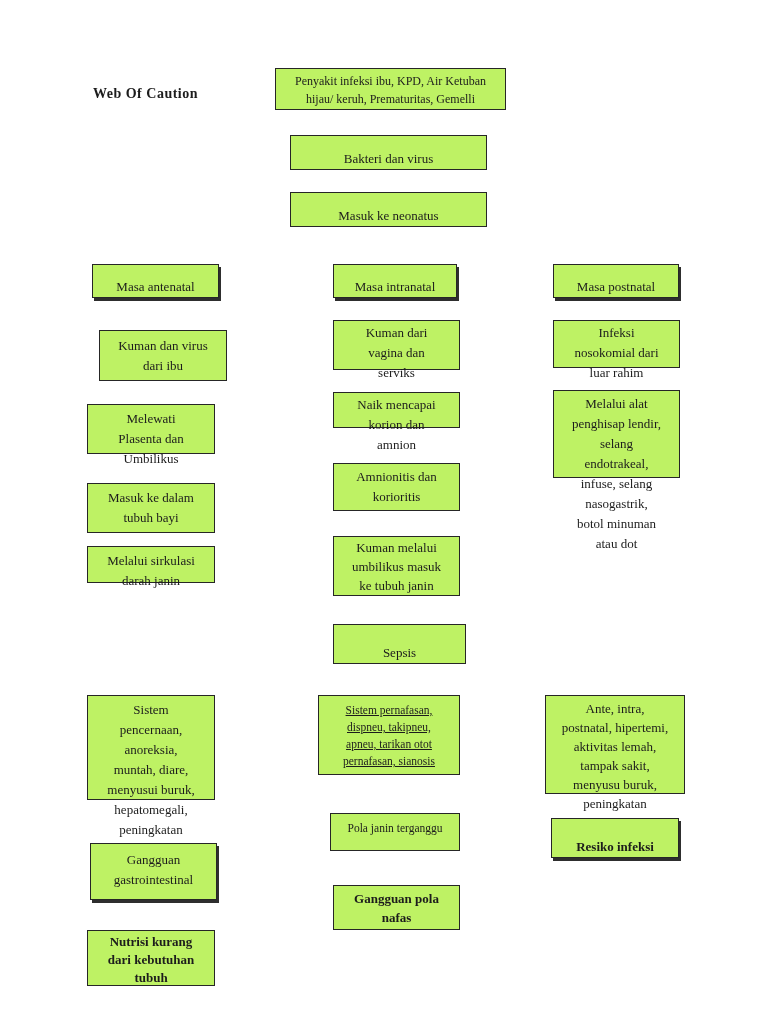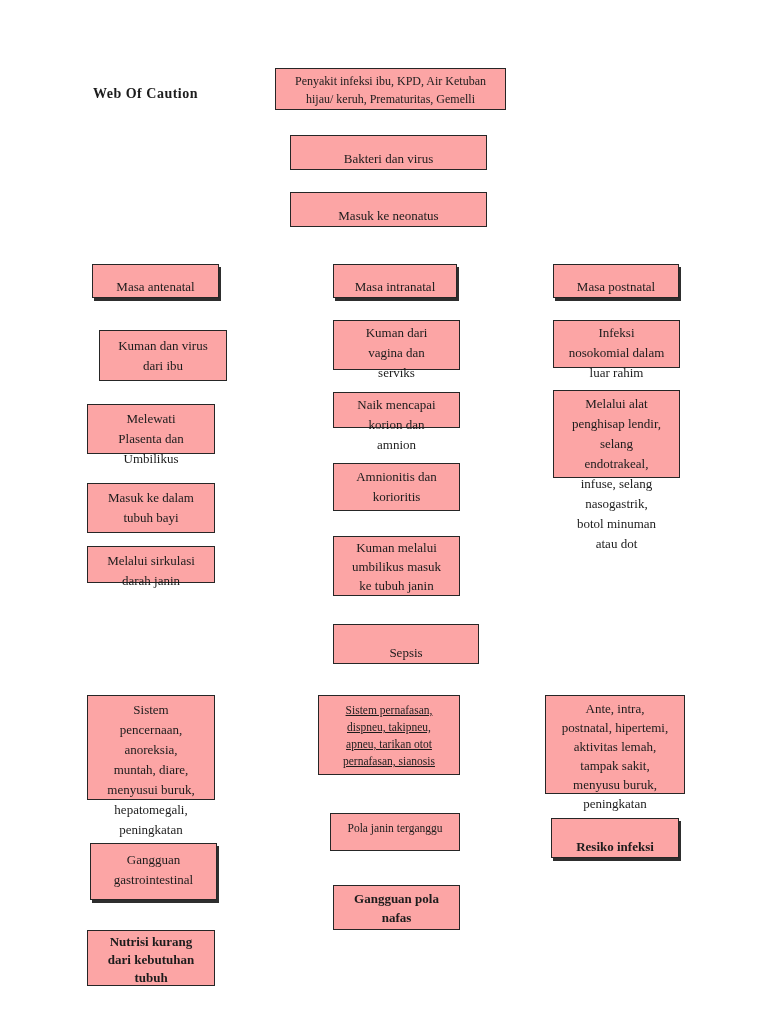--- a/index.html
+++ b/index.html
@@ -7,21 +7,21 @@
     position:relative; width:768px; height:1024px; background:#ffffff;
     font-family:"Liberation Serif","DejaVu Serif",serif;
     color:#1c1c1c; overflow:hidden; margin:0 auto;
   }
   .doc-title {
     position:absolute; left:93px; top:86px;
     font-weight:bold; font-size:14px; letter-spacing:.5px; white-space:nowrap;
   }
   .box {
     position:absolute; box-sizing:border-box;
-    border:1.5px solid #262626; background:#fca5a5;
+    border:1.5px solid #262626; background:#bef264;
     text-align:center;
   }
   .box .txt {
     display:block; white-space:pre-line;
     font-size:13px; line-height:20px;
   }
   
   .center { display:flex; align-items:flex-end; justify-content:center; }
   .shadow { box-shadow:2px 3px 0 #2e2e2e; }
   .bold .txt { font-weight:bold; }
@@ -46,21 +46,21 @@
   #n-sirkulasi .txt   { padding-top:4px; }
 
   #n-kuman-vagina      { left:333px; top:320px; width:127px; height:50px; }
   #n-kuman-vagina .txt { padding-top:2px; }
   #n-naik              { left:333px; top:392px; width:127px; height:36px; }
   #n-naik .txt         { padding-top:2px; }
   #n-amnionitis        { left:333px; top:463px; width:127px; height:48px; }
   #n-amnionitis .txt   { padding-top:3px; }
   #n-kuman-umb         { left:333px; top:536px; width:127px; height:60px; }
   #n-kuman-umb .txt    { padding-top:1px; line-height:19px; }
-  #n-sepsis            { left:333px; top:624px; width:146px; height:40px; }
+  #n-sepsis            { left:333px; top:624px; width:133px; height:40px; }
 
   #n-nosokomial        { left:553px; top:320px; width:127px; height:48px; }
   #n-nosokomial .txt   { padding-top:2px; }
   #n-melalui-alat      { left:553px; top:390px; width:127px; height:88px; }
   #n-melalui-alat .txt { padding-top:3px; }
 
   #n-pencernaan        { left:87px; top:695px; width:128px; height:105px; }
   #n-pencernaan .txt   { padding-top:4px; }
   #n-gastro            { left:90px; top:843px; width:127px; height:57px; }
   #n-gastro .txt       { padding-top:6px; }
@@ -153,21 +153,21 @@
 umbilikus masuk
 ke tubuh janin</span>
   </div>
 
   <div class="box center" id="n-sepsis">
     <span class="txt">Sepsis</span>
   </div>
 
   <div class="box" id="n-nosokomial">
     <span class="txt">Infeksi
-nosokomial dalam
+nosokomial dari
 luar rahim</span>
   </div>
 
   <div class="box" id="n-melalui-alat">
     <span class="txt">Melalui alat
 penghisap lendir,
 selang
 endotrakeal,
 infuse, selang
 nasogastrik,

